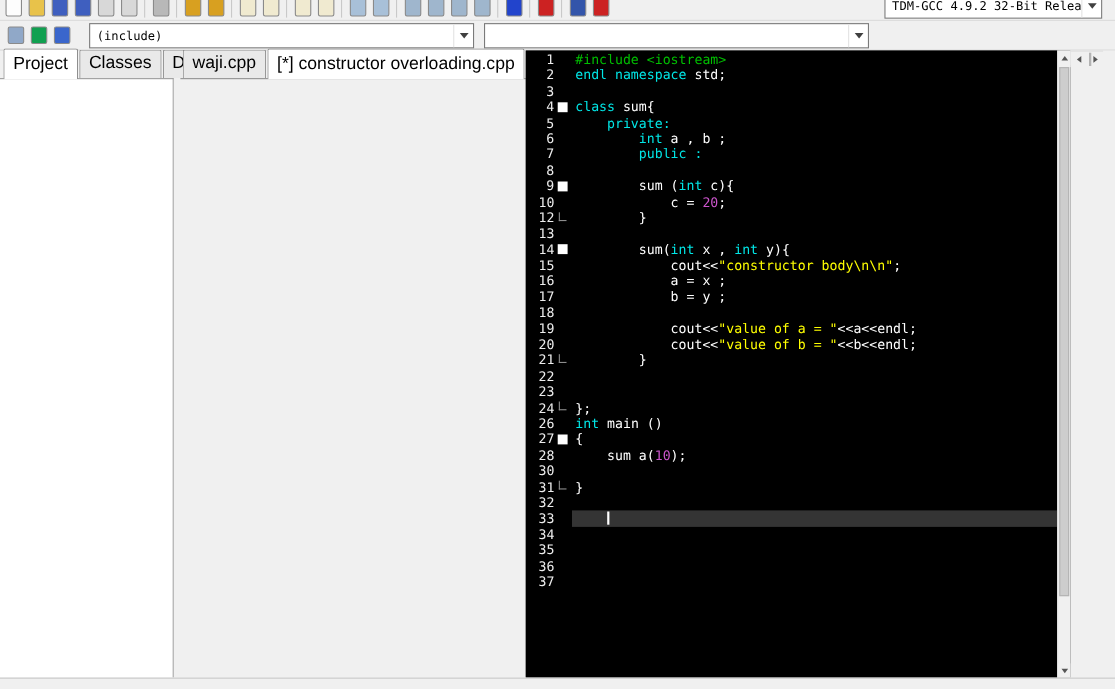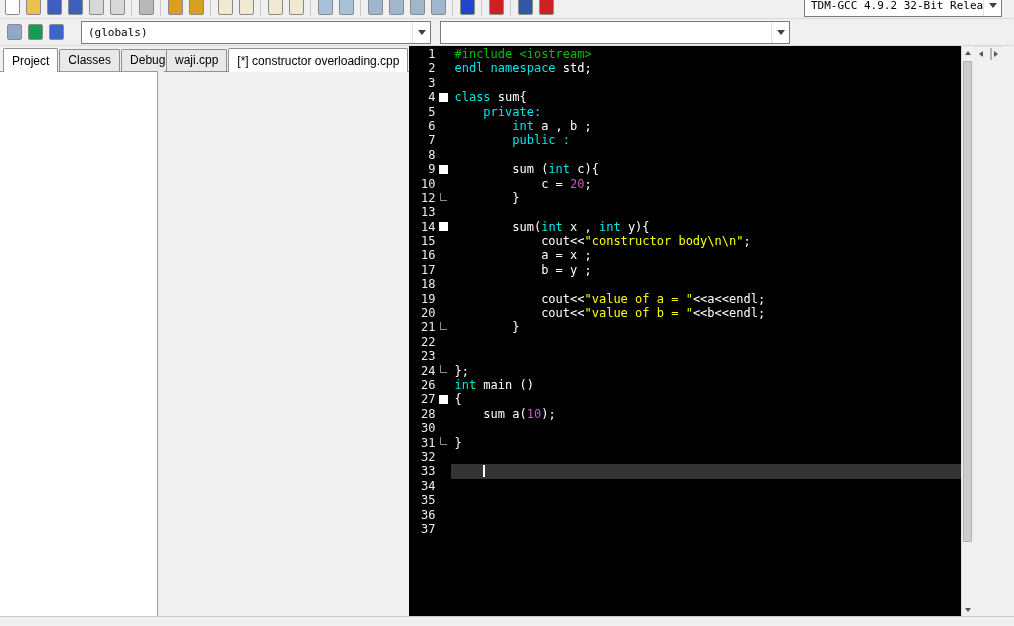--- a/index.html
+++ b/index.html
@@ -26,21 +26,21 @@
   .combo.globals{width:348px;margin-left:14px;height:21px;}
   .combo.members{width:348px;margin-left:9px;height:21px;}
 
   
   .main{flex:1;display:flex;min-height:0;}
   .left-panel{width:158px;flex:none;display:flex;flex-direction:column;}
   .panel-tabs{height:25px;display:flex;align-items:flex-end;padding-left:3px;flex:none;}
   .panel-body{flex:1;background:#ffffff;border-top:1px solid #9a9a9a;border-right:1px solid #9a9a9a;}
   .splitter{width:6px;flex:none;background:#f0f0f0;}
 
-  .tab{font-size:12px;padding:3px 8px 4px;background:#e9e9e9;border:1px solid #8f8f8f;border-bottom:none;margin-right:1px;border-radius:2px 2px 0 0;position:relative;white-space:nowrap;color:#000;}
+  .tab{font-size:16px;padding:3px 8px 4px;background:#e9e9e9;border:1px solid #8f8f8f;border-bottom:none;margin-right:1px;border-radius:2px 2px 0 0;position:relative;white-space:nowrap;color:#000;}
   .tab.active{background:#ffffff;z-index:2;padding-top:5px;margin-bottom:-1px;}
 
   .editor-col{flex:1;display:flex;flex-direction:row;min-width:0;}
   .editor-tabs{height:25px;display:flex;align-items:flex-end;padding-left:2px;border-bottom:1px solid #8f8f8f;flex:none;}
 
   .editor-wrap{flex:1;display:flex;min-height:0;background:#000;}
   .code-area{flex:1;overflow:hidden;background:#000;font-family:"DejaVu Sans Mono",monospace;font-size:12px;padding-top:1px;}
   .code-line{display:flex;height:14.4px;line-height:14.4px;}
   .ln{width:26px;text-align:right;flex:none;color:#ececec;}
   .fold{width:16px;flex:none;display:flex;align-items:center;justify-content:center;}
@@ -172,21 +172,21 @@
           <div class="tb-glyph" style="background: rgb(144, 168, 200);"></div>
         </div>
         <div class="tb-icon">
           <div class="tb-glyph" style="background: rgb(16, 160, 80);"></div>
         </div>
         <div class="tb-icon">
           <div class="tb-glyph" style="background: rgb(58, 102, 204);"></div>
         </div>
       </div>
     <div class="combo globals">
-      <span class="combo-text">(globals)</span>
+      <span class="combo-text">(include)</span>
       <span class="combo-arrow"></span>
     </div>
     <div class="combo members">
       <span class="combo-text"></span>
       <span class="combo-arrow"></span>
     </div>
   </div>
 
   <div class="main">
 

